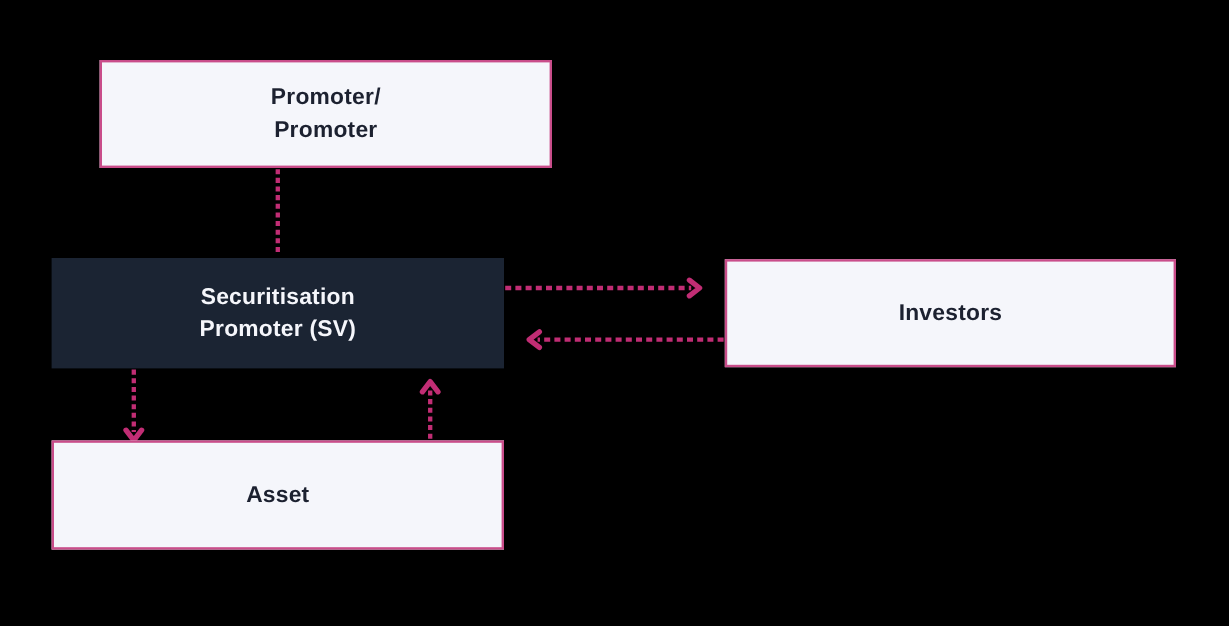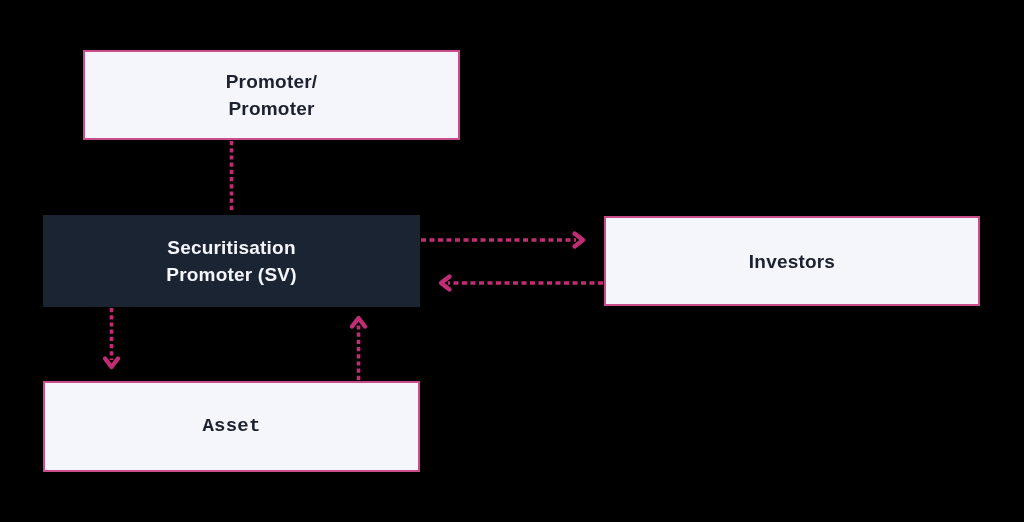--- a/index.html
+++ b/index.html
@@ -40,21 +40,21 @@
     color:var(--dark-text);
   }
   .node-dark{
     background:var(--dark-box);
     border:none;
     color:var(--light-text);
   }
   #node-promoter{left:43px;top:50px;width:377px;height:90px;margin-left:40px;}
   #node-sv{left:43px;top:215px;width:377px;height:92px;}
   #node-investors{left:604px;top:216px;width:376px;height:90px;}
-  #node-asset{left:43px;top:381px;width:377px;height:91px;font-family:Liberation Mono, monospace;}
+  #node-asset{left:43px;top:367px;width:377px;height:91px;}
   svg.edges{
     position:absolute;
     left:0;top:0;
     width:1024px;height:522px;
     pointer-events:none;
   }
   svg .edge-line{
     stroke:var(--accent);
     stroke-width:3.6;
     fill:none;

